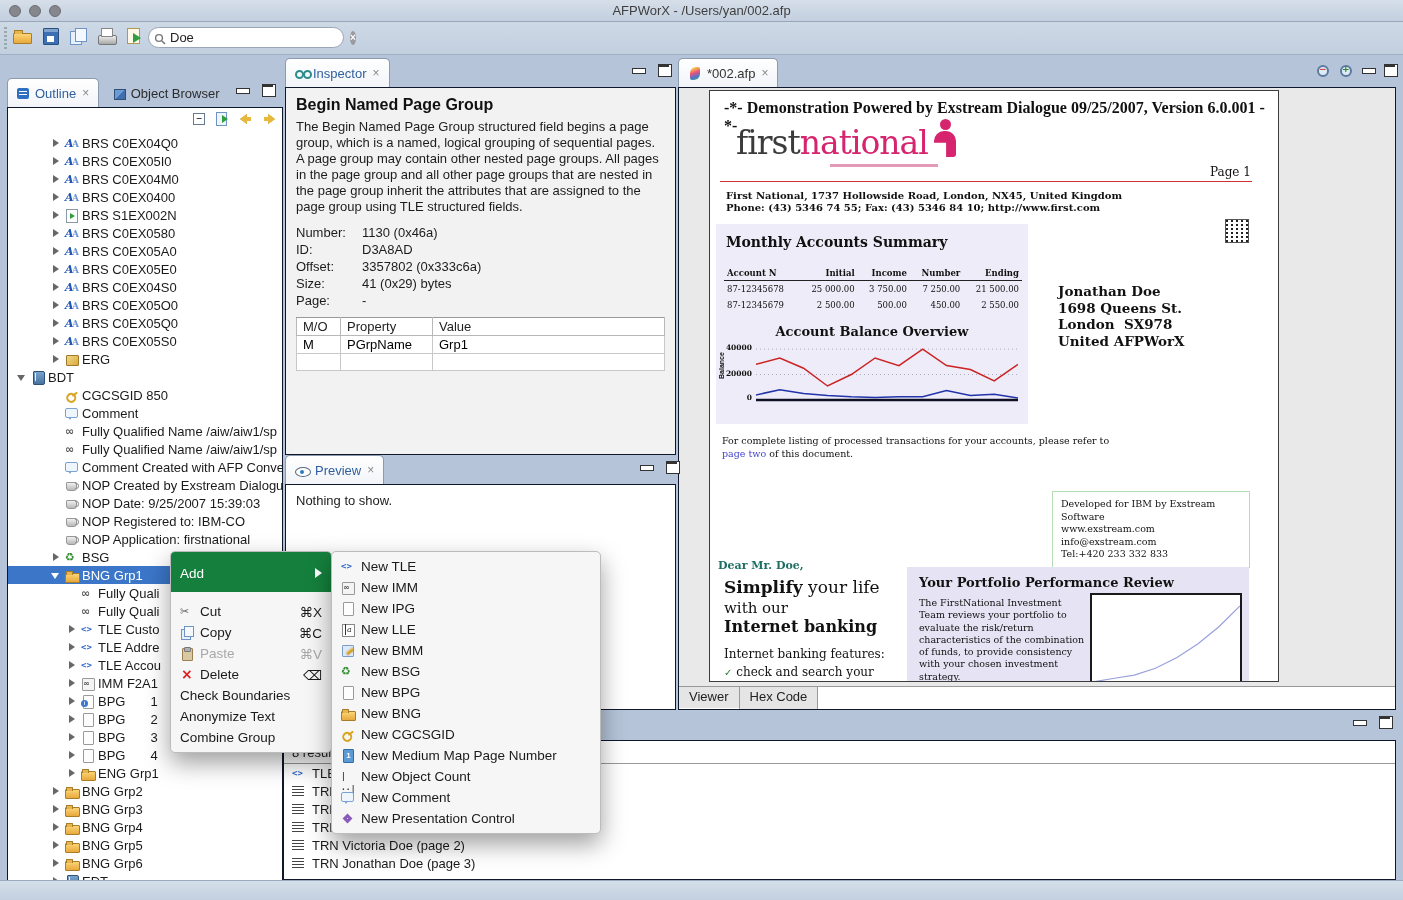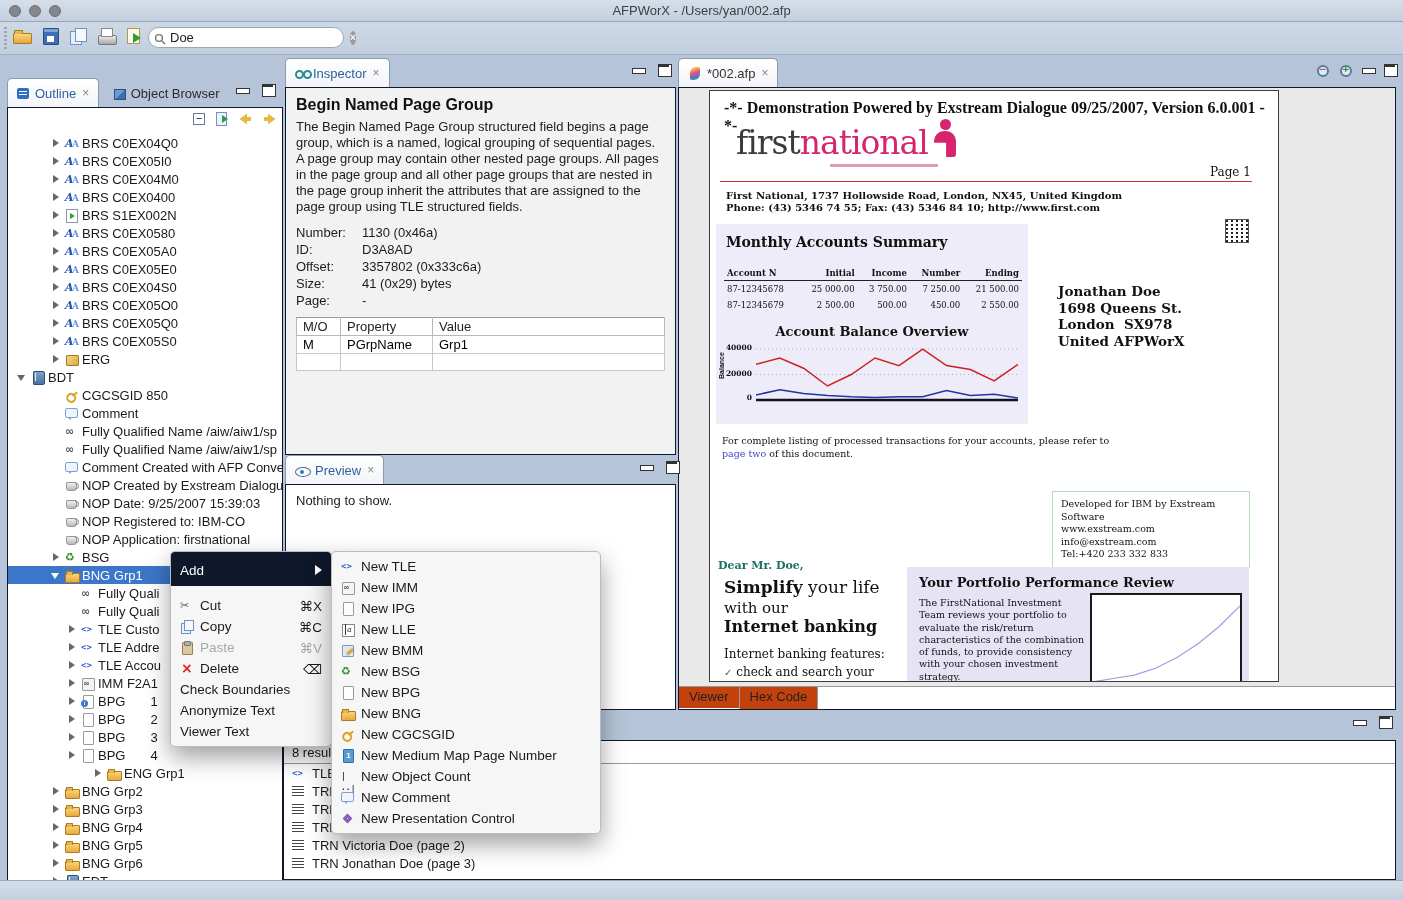--- a/index.html
+++ b/index.html
@@ -149,21 +149,21 @@
   #preview-panel { position:absolute; left:285px; top:455px; width:391px; height:255px; }
   #preview-panel .pbody { left:0; top:29px; right:0; bottom:0; }
   .preview-msg { padding:8px 10px; font-size:13px; color:#1c1c1c; }
 
   
   #doc-panel { position:absolute; left:678px; top:58px; width:718px; height:652px; }
   #doc-panel .pbody { left:0; top:29px; right:0; bottom:0; background:#e9e9e9; }
   .doc-page { position:absolute; left:30px; top:2px; width:570px; height:592px; background:#fff;
     border:1px solid #3c3c3c; overflow:hidden; font-family:"DejaVu Serif","Liberation Serif",serif; color:#111; }
   .viewer-tabs { position:absolute; left:0; bottom:0; height:23px; right:0; background:#fff; border-top:1px solid #999; display:flex; }
-  .vtab { height:23px; padding:2px 10px 0 10px; font-size:13px; color:#222; border-right:1px solid #999; background:#c2410c;
+  .vtab { height:23px; padding:2px 10px 0 10px; font-size:13px; color:#222; border-right:1px solid #999; background:#e5e5e5;
     font-family:"Liberation Sans",sans-serif; }
   .vtab.active { font-weight:normal; border-bottom:2px solid #fff; }
   .abs { position:absolute; }
   .banner { left:14px; top:8px; font-size:16px; font-weight:bold;font-family:Liberation Serif, serif; }
   .logo { left:26px; top:32px; font-size:33px; letter-spacing:-1px; }
   .logo .lf { color:#3b3b3b; } .logo .ln { color:#d6246e; }
   .logo-person { left:222px; top:28px; width:26px; height:40px; }
   .logo-person::before { content:""; position:absolute; left:8px; top:0; width:11px; height:11px; border-radius:50%; background:#d6246e; }
   .logo-person::after { content:""; position:absolute; left:2px; top:12px; width:22px; height:26px; border-radius:10px 10px 3px 3px; background:#d6246e; clip-path:polygon(0 0,100% 0,100% 100%,55% 100%,55% 45%,0 45%); }
   .logo-tagline { left:120px; top:73px; width:108px; height:3px; background:#e29ab8; }
@@ -214,21 +214,21 @@
 
   
   .menu { position:absolute; background:#f6f6f6; border:1px solid #bcbcbc; border-radius:5px;
     box-shadow:0 10px 24px rgba(0,0,0,.38); padding:4px 0; z-index:50; }
   #ctx-menu { left:170px; top:551px; width:162px; }
   #ctx-submenu { left:331px; top:551px; width:270px; z-index:51; }
   .mi { display:flex; align-items:center; gap:6px; height:21px; padding:0 9px; font-size:13.5px; color:#1a1a1a; }
   .mi .ml { flex:1; white-space:nowrap; }
   .mi .msc { color:#1a1a1a; }
   .mi.dis, .mi.dis .msc { color:#a8a8a8; }
-  .mi.hl { background:#0f172a; color:#fff; height:34px; border-radius:4px 4px 0 0; margin-top:-4px; padding-top:2px; }
+  .mi.hl { background:#15803d; color:#fff; height:40px; border-radius:4px 4px 0 0; margin-top:-4px; padding-top:2px; }
   .msp { height:9px; }
   .subarr { width:0; height:0; border-left:7px solid #fff; border-top:5px solid transparent; border-bottom:5px solid transparent; }
 </style>
 </head>
 <body>
 
 <div id="app">
 
   <div class="titlebar">
     <div class="lights">
@@ -457,21 +457,21 @@
             <span class="icn i-page"></span>
             <span class="tlabel">BPG</span>
             <span class="tvalue">3</span>
           </div>
           <div class="trow" style="padding-left: 58px;">
             <span class="arr r"></span>
             <span class="icn i-page"></span>
             <span class="tlabel">BPG</span>
             <span class="tvalue">4</span>
           </div>
-          <div class="trow" style="padding-left: 84px;">
+          <div class="trow" style="padding-left: 58px;">
             <span class="arr r"></span>
             <span class="icn i-folder"></span>
             <span class="tlabel">ENG Grp1</span>
           </div>
           <div class="trow" style="padding-left: 42px;">
             <span class="arr r"></span>
             <span class="icn i-folder"></span>
             <span class="tlabel">BNG Grp2</span>
           </div>
           <div class="trow" style="padding-left: 42px;">
@@ -757,21 +757,21 @@
         <span class="ml">Delete</span>
         <span class="msc">⌫</span>
       </div>
       <div class="mi">
         <span class="ml">Check Boundaries</span>
       </div>
       <div class="mi">
         <span class="ml">Anonymize Text</span>
       </div>
       <div class="mi">
-        <span class="ml">Viewer Text</span>
+        <span class="ml">Combine Group</span>
       </div>
     </div>
   <div class="menu" id="ctx-submenu">
       <div class="mi">
         <span class="icn i-tle"></span>
         <span class="ml">New TLE</span>
       </div>
       <div class="mi">
         <span class="icn i-imm"></span>
         <span class="ml">New IMM</span>

